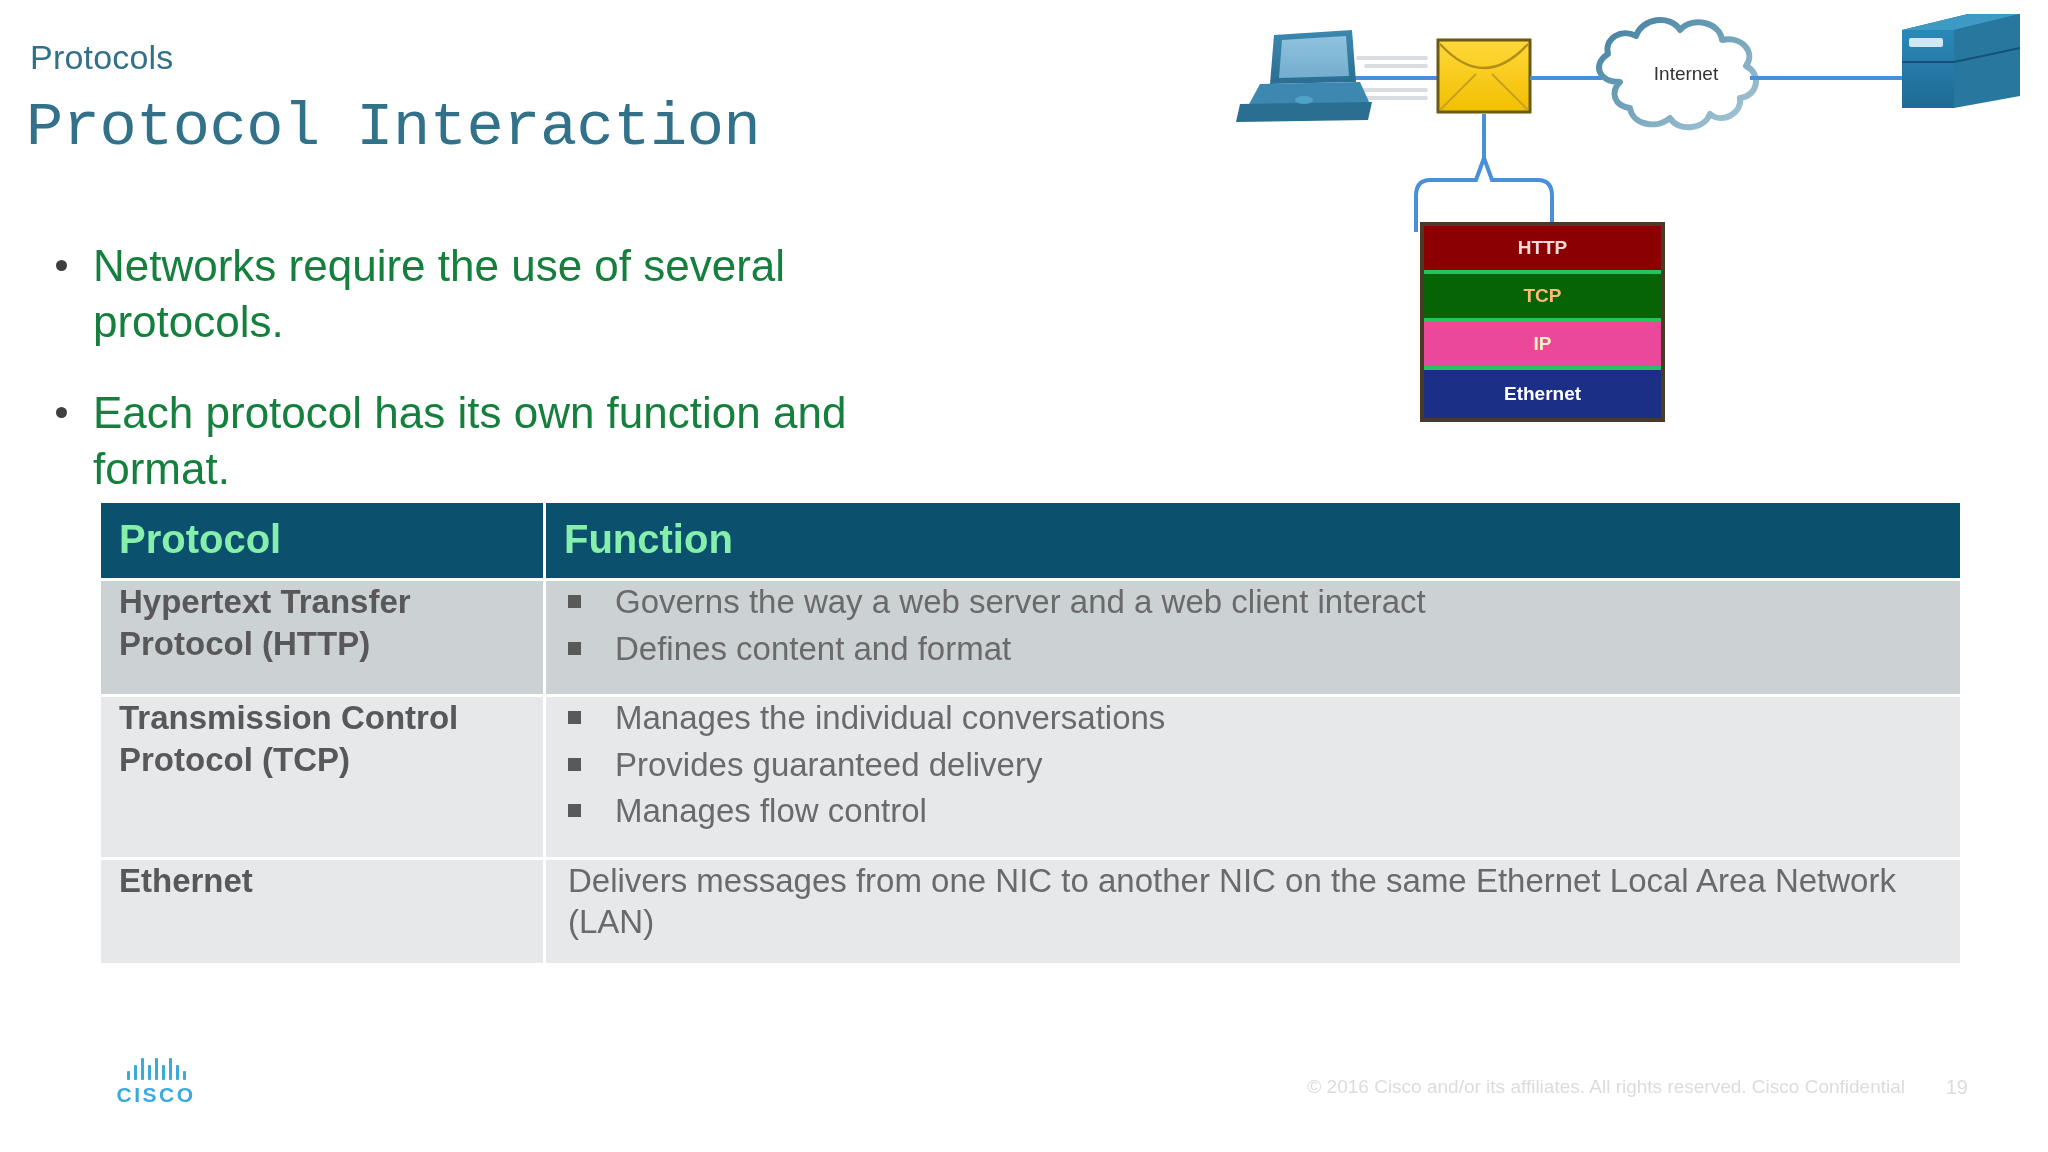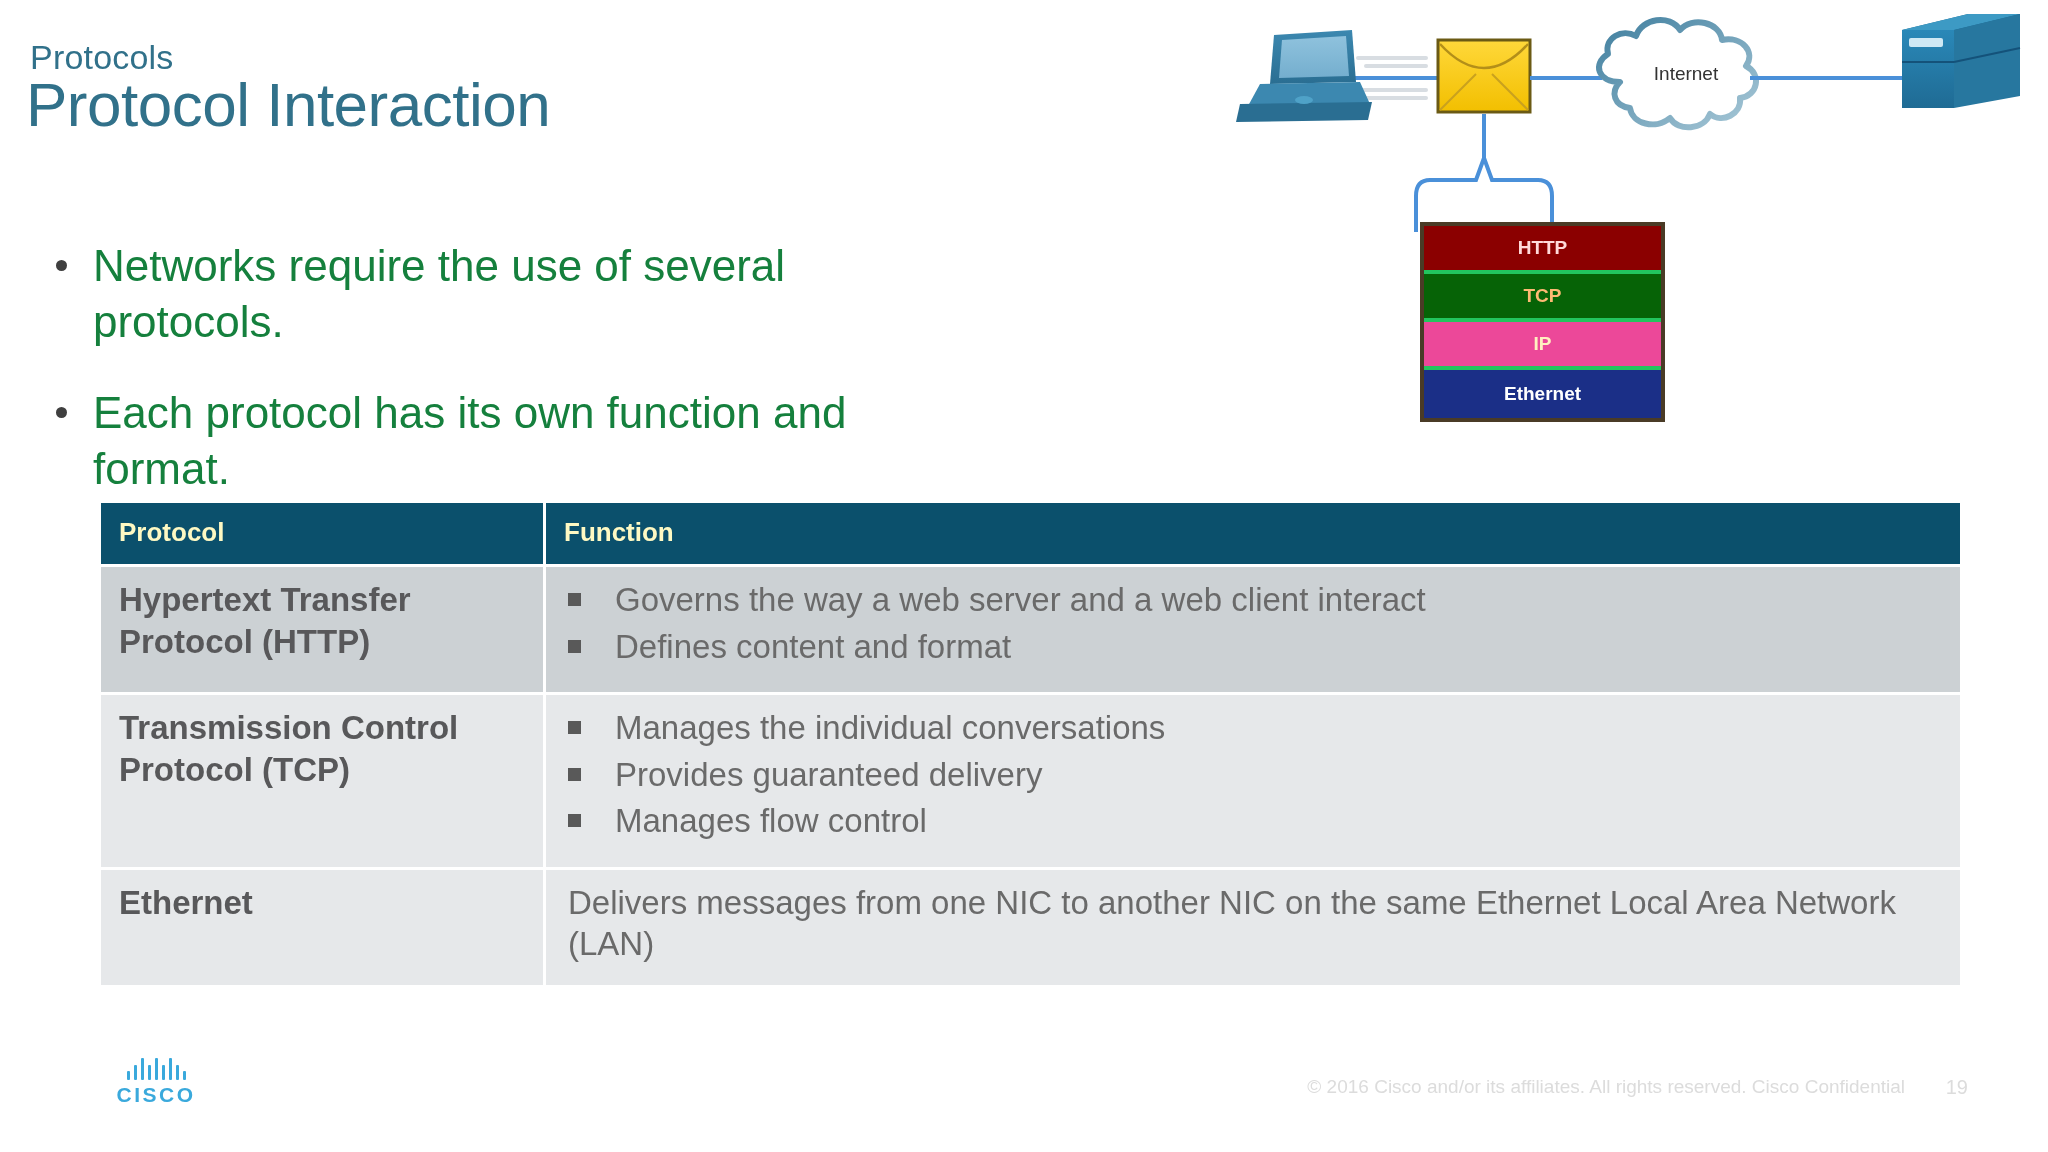--- a/index.html
+++ b/index.html
@@ -10,48 +10,48 @@
     overflow: hidden;
   }
   .slide { position: relative; width: 2048px; height: 1152px; background: #fff; }
 
   
   .eyebrow {
     position: absolute; left: 30px; top: 38px;
     font-size: 34px; color: #31718a; letter-spacing: 0.2px;
   }
   .title {
-    position: absolute; left: 26px; top: 69px;
-    font-size: 62px; color: #31718a; font-weight: 400; letter-spacing: -0.5px;
+    position: absolute; left: 26px; top: 92px;
+    font-size: 62px; color: #31718a; font-weight: 400; letter-spacing: -0.5px; font-family: Liberation Mono, monospace;
   }
 
   
   .bullets { position: absolute; left: 56px; top: 238px; width: 860px; }
   .bullet-row { display: flex; align-items: flex-start; margin-bottom: 34px; }
   .bullet-dot {
     flex: 0 0 auto; width: 11px; height: 11px; border-radius: 50%;
     background: #3f3f3f; margin: 22px 26px 0 0;
   }
   .bullet-text { font-size: 44px; color: #15803d; line-height: 1.28; }
 
   
   .ptable {
     position: absolute; left: 98px; top: 500px;
     width: 1865px;
     border-collapse: separate; border-spacing: 3px 3px;
   }
   .ptable th {
-    background: #0b506c; color: #fef9c3; text-align: left;
-    font-size: 26px; font-weight: bold;
+    background: #0b506c; color: #86efac; text-align: left;
+    font-size: 40px; font-weight: bold;
     padding: 14px 0 16px 18px; vertical-align: middle;
   }
   .ptable th.c1, .ptable td.c1 { width: 442px; }
   .ptable td {
     vertical-align: top; font-size: 33px; color: #5a5a5a;
-    padding: 12px 12px 20px 18px; line-height: 1.26;
+    padding: 0 12px 20px 18px; line-height: 1.26;
   }
   .ptable tr.alt td { background: #ccd1d4; }
   .ptable tr.norm td { background: #e6e8ea; }
   .ptable td.c1 { font-weight: bold; color: #58585a; }
   .ptable td.c2 { color: #6a6a6a; padding-left: 22px; }
 
   .sublist { list-style: none; }
   .sublist li { display: flex; align-items: flex-start; margin-bottom: 5px; }
   .sq {
     flex: 0 0 auto; width: 13px; height: 13px; background: #595959;

